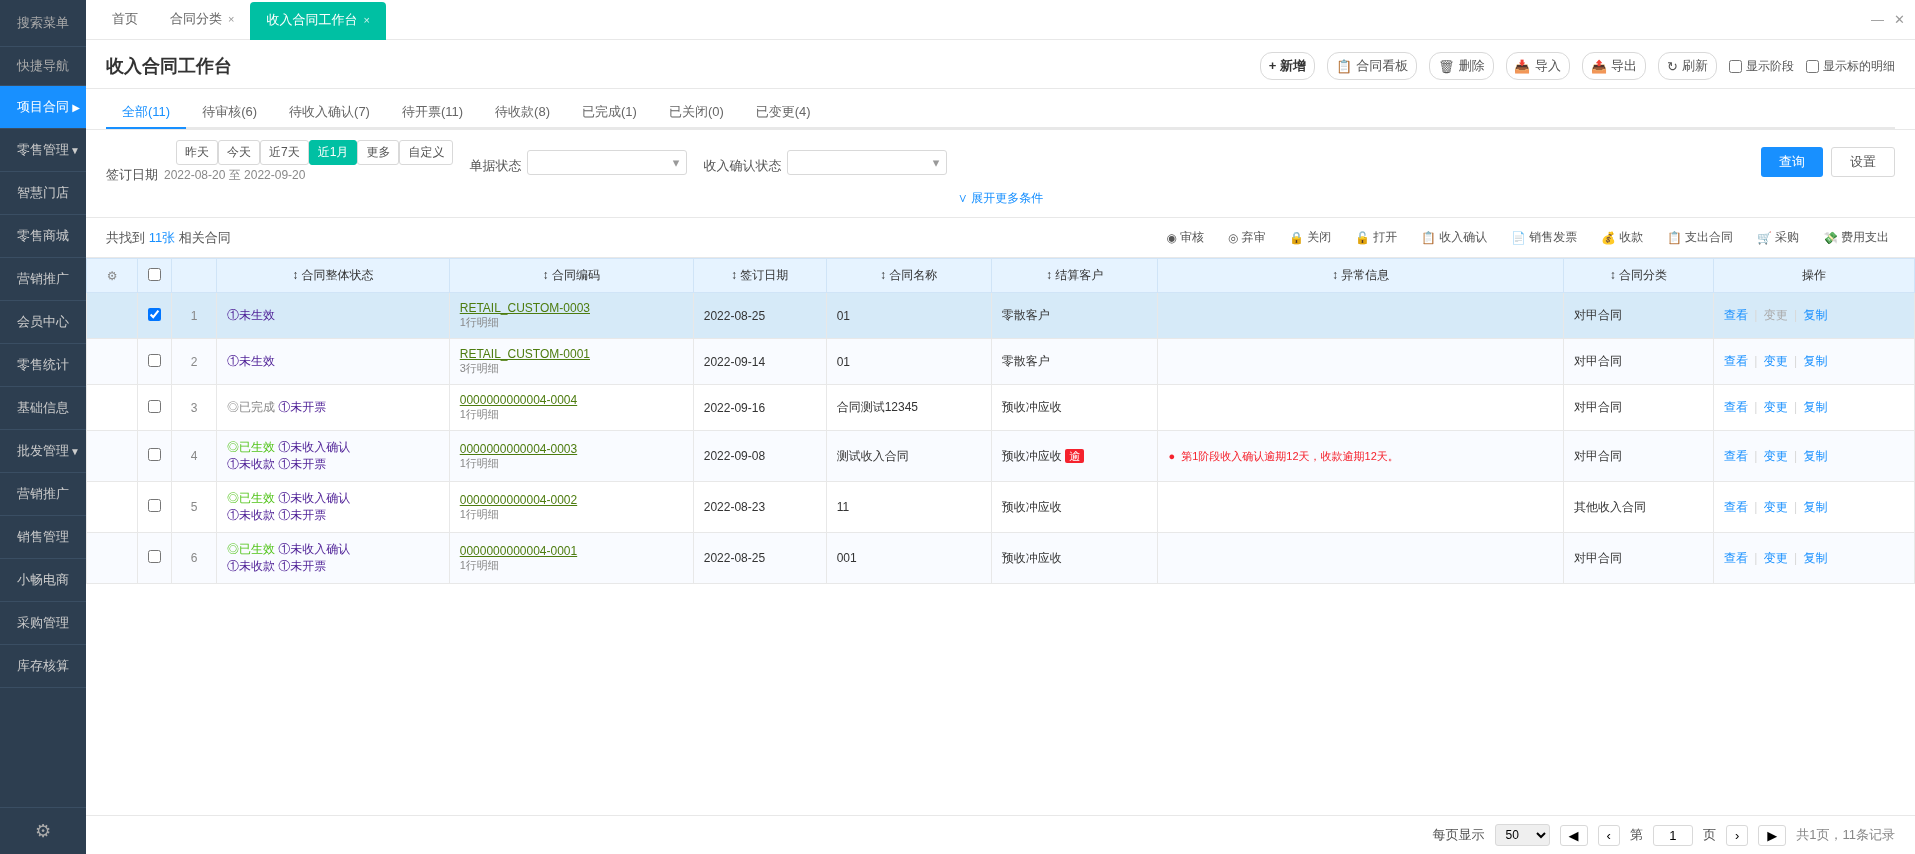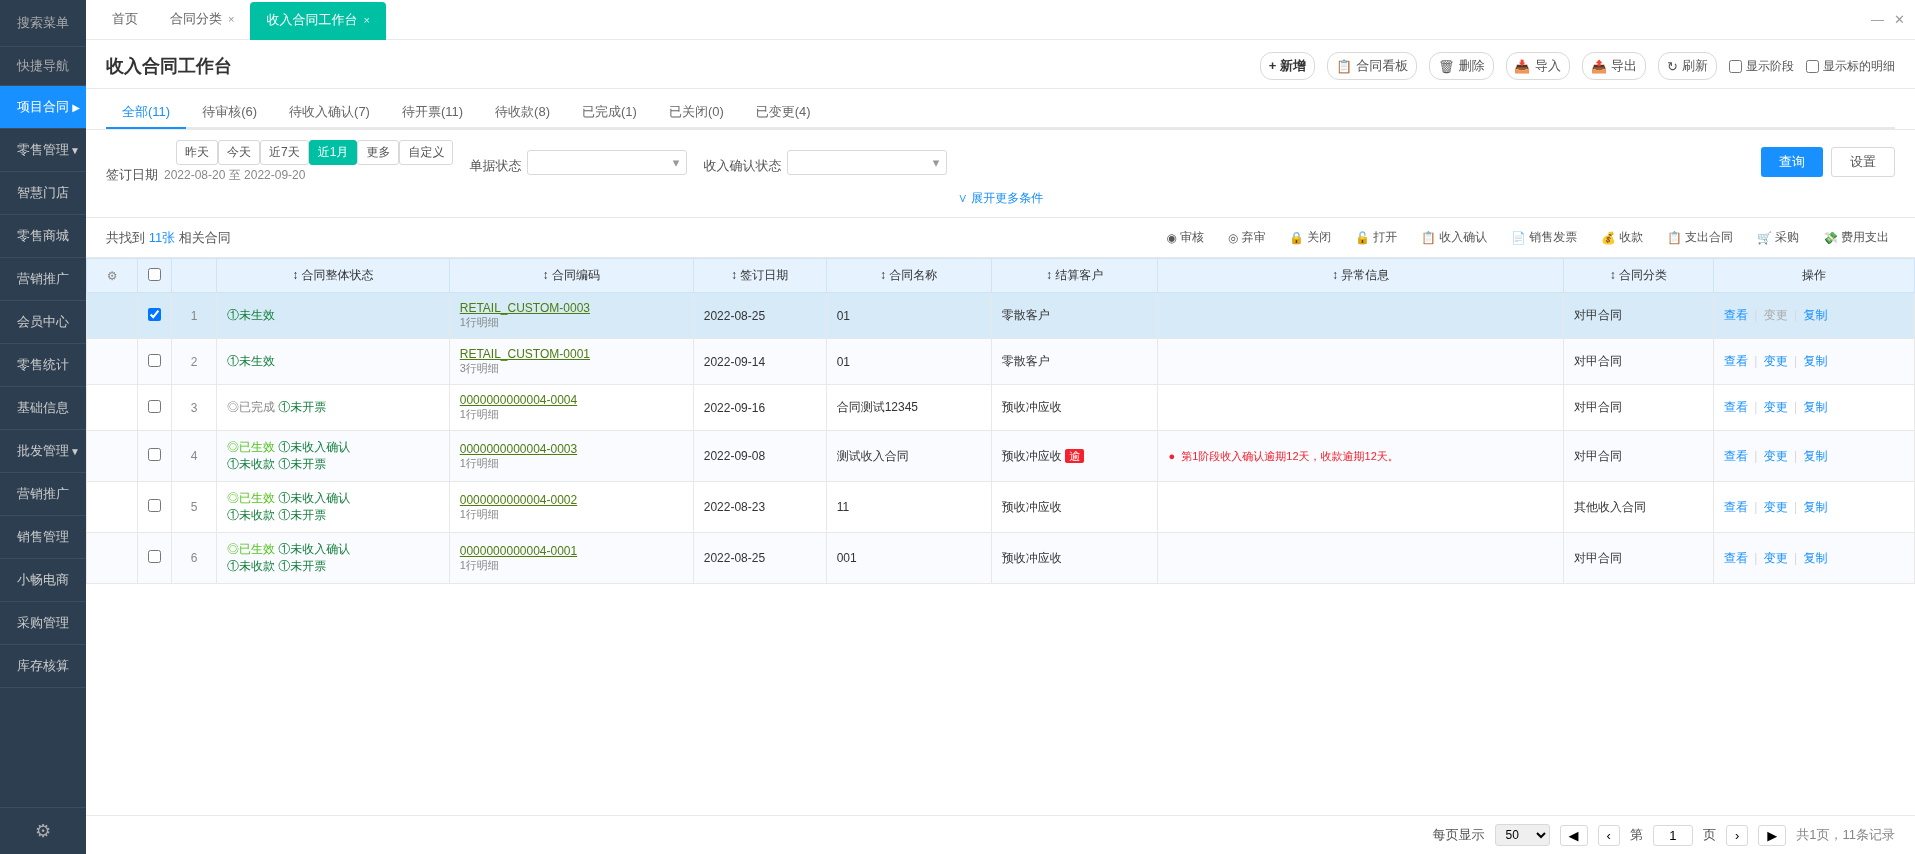--- a/index.html
+++ b/index.html
@@ -65,21 +65,21 @@
     .tbl-btn { font-size: 12px; color: #555; cursor: pointer; display: flex; align-items: center; gap: 3px; padding: 3px 6px; border-radius: 3px; }
 
     
     .table-wrapper { flex: 1; overflow: auto; background: #fff; }
     table { width: 100%; border-collapse: collapse; font-size: 12px; }
     thead th { background: #e6f3ff; color: #333; padding: 8px 10px; border: 1px solid #d0e4f7; font-weight: normal; white-space: nowrap; position: sticky; top: 0; z-index: 1; }
     tbody tr { border-bottom: 1px solid #e8e8e8; }
     tbody tr:nth-child(even) { background: #f9fbff; }
     tbody tr.selected { background: #d6eaf8; }
     tbody td { padding: 8px 10px; border: 1px solid #e8e8e8; vertical-align: middle; }
-    .status-red { color: #15803d; }
+    .status-red { color: #4c1d95; }
     .status-green { color: #52c41a; }
     .status-gray { color: #888; }
     .link-text { color: #4d7c0f; text-decoration: underline; cursor: pointer; }
     .sub-text { color: #888; font-size: 11px; }
     .error-msg { color: #f5222d; font-size: 11px; }
     .warning-dot { color: #f5222d; margin-right: 3px; }
     .op-link { color: #1890ff; cursor: pointer; font-size: 12px; }
     .op-sep { color: #d9d9d9; margin: 0 3px; }
     .op-link-gray { color: #aaa; cursor: not-allowed; font-size: 12px; }
     .col-num { color: #888; text-align: center; }

